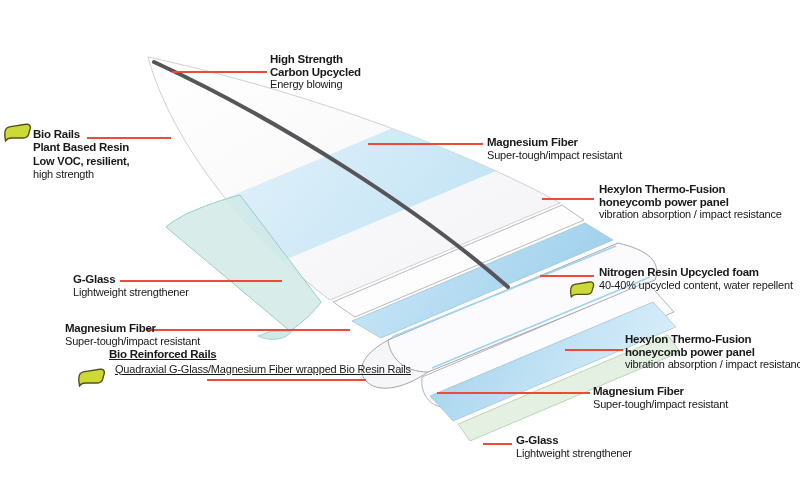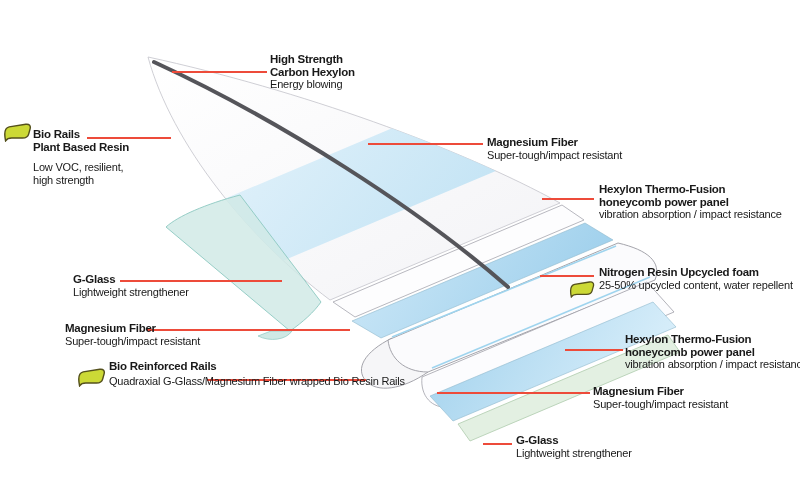--- a/index.html
+++ b/index.html
@@ -3,21 +3,21 @@
 <meta charset="utf-8">
 <style>
   html,body{margin:0;padding:0;background:#ffffff;}
   #stage{position:relative;width:800px;height:492px;overflow:hidden;background:#ffffff;
          font-family:"Liberation Sans",sans-serif;padding-left:42px;}
   #board-svg{position:absolute;left:0;top:0;z-index:1;}
   .lead{position:absolute;height:1.6px;background:#ed4b3a;z-index:3;}
   .co{position:absolute;color:#191919;z-index:4;}
   .t{font:700 11.5px/12.6px "Liberation Sans",sans-serif;letter-spacing:-0.25px;white-space:nowrap;}
   .s{font:400 11px/12.4px "Liberation Sans",sans-serif;letter-spacing:-0.2px;white-space:nowrap;}
-  .gap{margin-top:8px;}
+  .gap{margin-top:2px;font-weight:bold;}
   .flag{position:absolute;z-index:4;}
 </style>
 </head>
 <body>
 
 <div id="stage">
 
   <svg id="board-svg" width="800" height="492" viewBox="0 0 800 492">
     <defs>
       <linearGradient id="gDeck" x1="0" y1="0" x2="1" y2="1">
@@ -84,21 +84,21 @@
   </svg>
   <svg class="flag" style="left:569px;top:279px;" width="27" height="19" viewBox="0 0 29 20">
     <path d="M2.5,19 C1,12 1.5,6.5 6,5.5 L22,3 C25.5,2.5 27,4.5 26.2,7.5 L24.8,12.5 C24,15.5 21.8,16.3 18.8,16.3 L8.5,16.3 C5.5,16.3 3.5,17.5 2.5,19 Z" fill="#ccd936" stroke="#54501c" stroke-width="1.4"></path>
   </svg>
   <svg class="flag" style="left:77px;top:366px;" width="30" height="21" viewBox="0 0 29 20">
     <path d="M2.5,19 C1,12 1.5,6.5 6,5.5 L22,3 C25.5,2.5 27,4.5 26.2,7.5 L24.8,12.5 C24,15.5 21.8,16.3 18.8,16.3 L8.5,16.3 C5.5,16.3 3.5,17.5 2.5,19 Z" fill="#ccd936" stroke="#54501c" stroke-width="1.4"></path>
   </svg>
 
   <div class="co" style="left:270px;top:53px;">
     <div class="t">High Strength</div>
-    <div class="t">Carbon Hexylon</div>
+    <div class="t">Carbon Upcycled</div>
     <div class="s">Energy blowing</div>
   </div>
 
   <div class="co" style="left:33px;top:128px;">
     <div class="t">Bio Rails</div>
     <div class="t">Plant Based Resin</div>
     <div class="s gap">Low VOC, resilient,</div>
     <div class="s">high strength</div>
   </div>
 
@@ -113,37 +113,37 @@
     <div class="s">vibration absorption / impact resistance</div>
   </div>
 
   <div class="co" style="left:73px;top:273px;">
     <div class="t">G-Glass</div>
     <div class="s">Lightweight strengthener</div>
   </div>
 
   <div class="co" style="left:599px;top:266px;">
     <div class="t">Nitrogen Resin Upcycled foam</div>
-    <div class="s">25-50% upcycled content, water repellent</div>
+    <div class="s">40-40% upcycled content, water repellent</div>
   </div>
 
   <div class="co" style="left:65px;top:322px;">
     <div class="t">Magnesium Fiber</div>
     <div class="s">Super-tough/impact resistant</div>
   </div>
 
   <div class="co" style="left:625px;top:333px;">
     <div class="t">Hexylon Thermo-Fusion</div>
     <div class="t">honeycomb power panel</div>
     <div class="s">vibration absorption / impact resistance</div>
   </div>
 
-  <div class="co" style="left:109px;top:360px;">
+  <div class="co" style="left:109px;top:348px;text-decoration:underline;">
     <div class="t">Bio Reinforced Rails</div>
-    <div class="s" style="margin-top:2px;">Quadraxial G-Glass/Magnesium Fiber wrapped Bio Resin Rails</div>
+    <div class="s" style="margin-left:6px;margin-top:2px;">Quadraxial G-Glass/Magnesium Fiber wrapped Bio Resin Rails</div>
   </div>
 
   <div class="co" style="left:593px;top:385px;">
     <div class="t">Magnesium Fiber</div>
     <div class="s">Super-tough/impact resistant</div>
   </div>
 
   <div class="co" style="left:516px;top:434px;">
     <div class="t">G-Glass</div>
     <div class="s">Lightweight strengthener</div>

